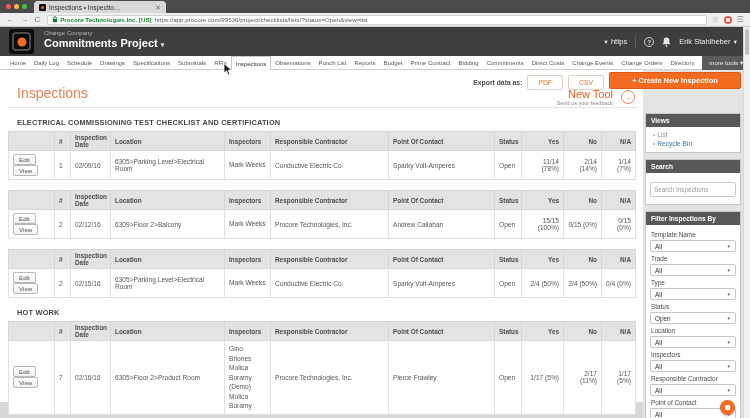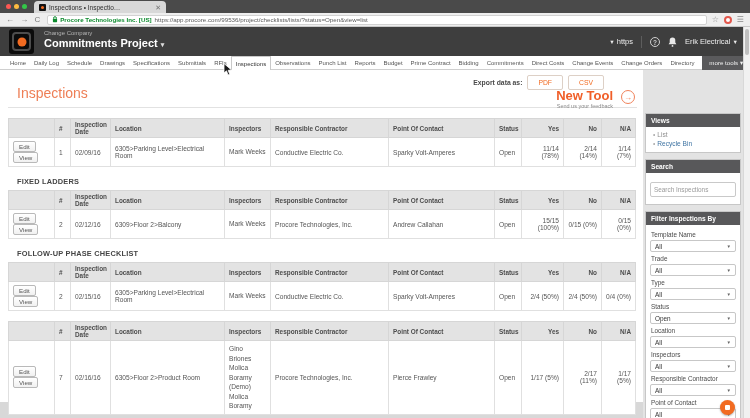--- a/index.html
+++ b/index.html
@@ -50,21 +50,21 @@
   .content-right { position:absolute; top:70px; left:643px; right:0; bottom:0; background:#e3e3e3; }
 
   .export-row { position:absolute; top:75px; right:146px; display:flex; align-items:center; gap:5px; z-index:3; }
   .export-label { font-size:6.8px; font-weight:bold; color:#4a4a4a; }
   .export-btn { background:#fff; border:1px solid #ddd0c6; border-radius:2px; color:#f26b21; font-size:6.8px; padding:3px 10px; }
   .create-btn { position:absolute; top:72px; right:9px; width:132px; height:17px; background:#f26b21; border:1px solid #d85c17; border-radius:2px; color:#fff; font-size:7.4px; font-weight:bold; text-align:center; line-height:15px; z-index:3; }
 
   .page-title { position:absolute; left:17px; top:15px; font-size:14px; color:#ee7e55; }
   .title-rule { position:absolute; left:8px; right:6px; top:37px; border-bottom:1px solid #e2e2e2; }
   .new-tool { position:absolute; right:30px; top:18px; text-align:right; }
-  .new-tool-title { font-size:13px; font-weight:bold; color:#f05e28; }
+  .new-tool-title { font-size:11px; font-weight:normal; color:#f05e28; }
   .new-tool-sub { font-size:5.5px; color:#8a8a8a; }
   .new-tool-circle { position:absolute; right:8px; top:20px; width:14px; height:14px; border:1px solid #f0825a; border-radius:50%; color:#f0825a; font-size:8px; line-height:13px; text-align:center; }
 
   .sections { position:absolute; left:8px; right:8px; top:48px; }
   .section { margin-bottom:10px; }
   .section-heading { font-size:7.4px; font-weight:bold; color:#454545; letter-spacing:.2px; margin:0 0 4px 9px; }
   .insp-table { width:100%; border-collapse:collapse; table-layout:fixed; background:#fff; }
   .insp-table th { background:#e3e3e3; border:1px solid #d6d6d6; font-size:6.4px; font-weight:bold; color:#4d4d4d; text-align:left; padding:2px 4px; vertical-align:middle; }
   .insp-table td { border:1px solid #e0e0e0; font-size:6.6px; color:#555; padding:3px 4px; vertical-align:middle; overflow:hidden; }
   .insp-table th.num, .insp-table td.num { text-align:right; }
@@ -145,21 +145,21 @@
       </div>
     </div>
     <div class="header-right">
       <span><span style="font-size:5.5px;">▼</span> <span>https</span></span>
       <span class="hdr-sep"></span>
       <span class="help-circle">?</span>
       <svg width="9" height="10" viewBox="0 0 16 18">
           <path d="M8 1 a5 5 0 0 1 5 5 v4 l2 3 H1 l2-3 V6 a5 5 0 0 1 5-5 z" fill="#e8e8e8"></path>
           <circle cx="8" cy="16" r="1.6" fill="#e8e8e8"></circle>
         </svg>
-      <span><span>Erik Electrical</span> <span style="font-size:5.5px;">▼</span></span>
+      <span><span>Erik Stahlheber</span> <span style="font-size:5.5px;">▼</span></span>
     </div>
   </div>
 
   <div class="module-nav">
     <div class="module-tabs">
         <span class="nav-tab">Home</span>
         <span class="nav-tab">Daily Log</span>
         <span class="nav-tab">Schedule</span>
         <span class="nav-tab">Drawings</span>
         <span class="nav-tab">Specifications</span>
@@ -188,20 +188,21 @@
   <div class="content-left">
     <div class="page-title">Inspections</div>
     <div class="title-rule"></div>
     <div class="new-tool">
       <div class="new-tool-title">New Tool</div>
       <div class="new-tool-sub">Send us your feedback</div>
     </div>
     <div class="new-tool-circle">→</div>
     <div class="sections">
         <div class="section">
+          <div class="section-heading">ELECTRICAL COMMISSIONING TEST CHECKLIST AND CERTIFICATION</div>
           <table class="insp-table">
             <colgroup>
               <col style="width: 46px;">
               <col style="width: 16px;">
               <col style="width: 40px;">
               <col style="width: 114px;">
               <col style="width: 46px;">
               <col style="width: 118px;">
               <col style="width: 106px;">
               <col style="width: 27px;">
@@ -237,21 +238,20 @@
                 <td>Sparky Volt-Amperes</td>
                 <td>Open</td>
                 <td class="num">11/14 (78%)</td>
                 <td class="num">2/14 (14%)</td>
                 <td class="num">1/14 (7%)</td>
               </tr>
             </tbody>
           </table>
         </div>
         <div class="section">
-          <div class="section-heading">FIXED LADDERS</div>
           <table class="insp-table">
             <colgroup>
               <col style="width: 46px;">
               <col style="width: 16px;">
               <col style="width: 40px;">
               <col style="width: 114px;">
               <col style="width: 46px;">
               <col style="width: 118px;">
               <col style="width: 106px;">
               <col style="width: 27px;">
@@ -287,21 +287,20 @@
                 <td>Andrew Callahan</td>
                 <td>Open</td>
                 <td class="num">15/15 (100%)</td>
                 <td class="num">0/15 (0%)</td>
                 <td class="num">0/15 (0%)</td>
               </tr>
             </tbody>
           </table>
         </div>
         <div class="section">
-          <div class="section-heading">FOLLOW-UP PHASE CHECKLIST</div>
           <table class="insp-table">
             <colgroup>
               <col style="width: 46px;">
               <col style="width: 16px;">
               <col style="width: 40px;">
               <col style="width: 114px;">
               <col style="width: 46px;">
               <col style="width: 118px;">
               <col style="width: 106px;">
               <col style="width: 27px;">
@@ -337,20 +336,21 @@
                 <td>Sparky Volt-Amperes</td>
                 <td>Open</td>
                 <td class="num">2/4 (50%)</td>
                 <td class="num">2/4 (50%)</td>
                 <td class="num">0/4 (0%)</td>
               </tr>
             </tbody>
           </table>
         </div>
         <div class="section">
+          <div class="section-heading">HOT WORK</div>
           <table class="insp-table">
             <colgroup>
               <col style="width: 46px;">
               <col style="width: 16px;">
               <col style="width: 40px;">
               <col style="width: 114px;">
               <col style="width: 46px;">
               <col style="width: 118px;">
               <col style="width: 106px;">
               <col style="width: 27px;">
@@ -395,20 +395,21 @@
           </table>
         </div>
       </div>
   </div>
 
   <div class="export-row">
     <span class="export-label">Export data as:</span>
     <span class="export-btn">PDF</span>
     <span class="export-btn">CSV</span>
   </div>
+  <div class="create-btn">+ Create New Inspection</div>
 
   <div class="content-right">
     <div class="sidebar">
       <div class="side-box">
         <div class="side-box-header">Views</div>
         <div class="views-list">
             <div class="views-item current"><span class="bullet">•</span><span>List</span></div>
             <div class="views-item"><span class="bullet">•</span><span>Recycle Bin</span></div>
           </div>
       </div>

